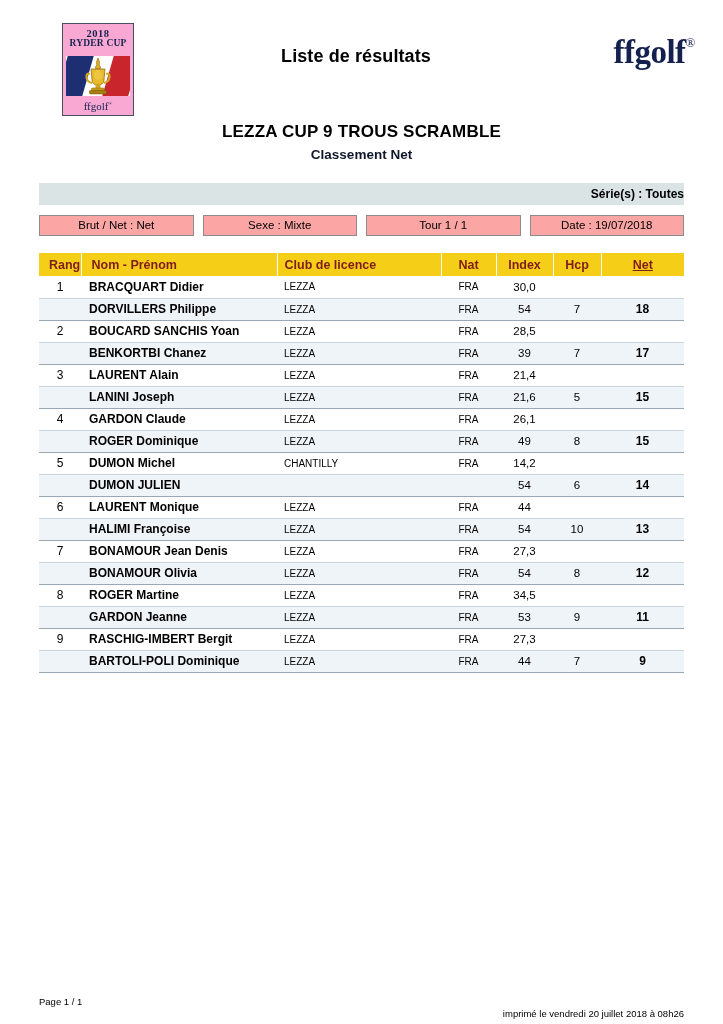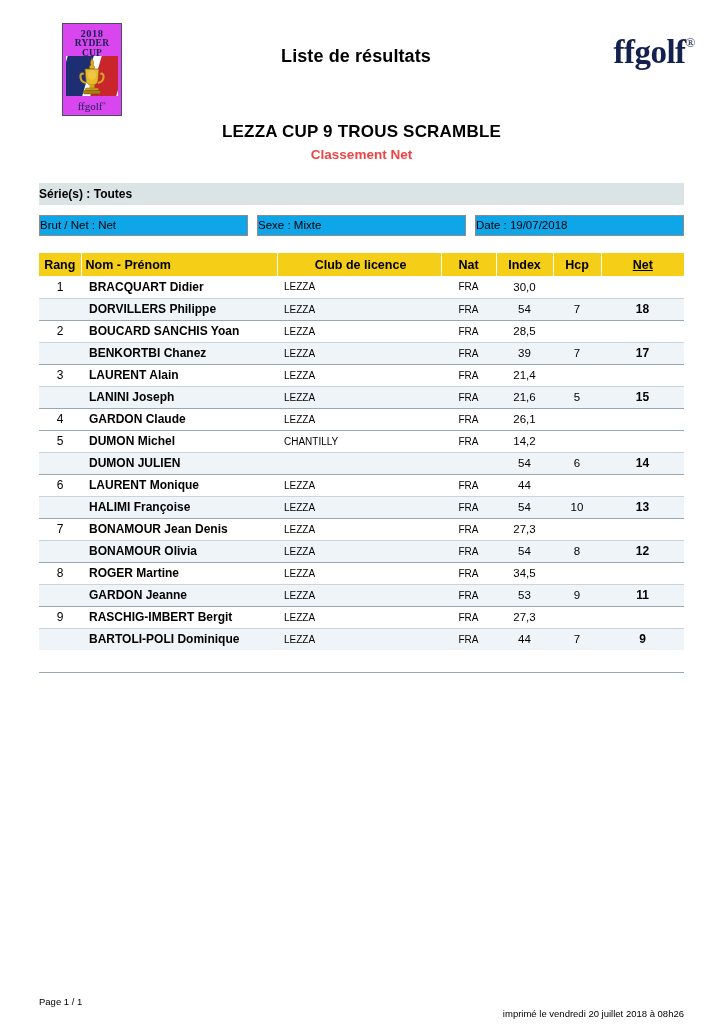--- a/index.html
+++ b/index.html
@@ -22,24 +22,24 @@
     top: 0; left: 0;
     width: 723px;
     height: 120px;
   }
 
   
   .rc-logo {
     position: absolute;
     left: 62px;
     top: 23px;
-    width: 60px;
+    width: 72px;
     height: 93px;
     border: 1px solid #4a4f63;
-    background: #d946ef;
+    background: #f9a8d4;
     box-sizing: border-box;
   }
   .rc-top {
     position: absolute;
     top: 3px; left: 3px;
     width: calc(100% - 6px);
     height: 28px;
     text-align: center;
     font-family: "Liberation Serif", serif;
     color: #14214e;
@@ -139,81 +139,82 @@
     font-weight: bold;
     letter-spacing: .2px;
   }
   .comp-sub {
     position: absolute;
     left: 0; top: 147px;
     width: 723px;
     text-align: center;
     font-size: 13.5px;
     font-weight: bold;
-    color: #ef4444;
+    color: #0f172a;
   }
 
   
   .serie-bar {
     position: absolute;
     left: 39px; top: 183px;
     width: 645px;
     height: 22px;
     background: #dae4e4;
-    text-align: left;
+    text-align: right;
     font-size: 12px;
     font-weight: bold;
     line-height: 22px;
     color: #000000;
   }
 
   
   .filters {
     position: absolute;
     left: 39px; top: 215px;
     width: 645px;
     height: 21px;
     display: flex;
     gap: 9px;
   }
   .filter-box {
     flex: 1;
     border: 1px solid #8c8c8c;
-    background: #0ea5e9;
+    background: #fca5a5;
     box-sizing: border-box;
+    text-align: center;
     font-size: 11.5px;
     line-height: 19px;
     color: #000;
     white-space: nowrap;
   }
 
   
   .results {
     position: absolute;
     left: 39px; top: 253px;
     width: 645px;
     border-collapse: collapse;
     table-layout: fixed;
     font-size: 11.5px;
   }
   .results th {
     background: #f5ce18;
-    color: #000000;
+    color: #7f1d1d;
     font-weight: bold;
     font-size: 12.5px;
     height: 23px;
-    padding: 0 4px;
+    padding: 0 10px;
     border-right: 1px solid #ffffff;
     box-sizing: border-box;
     margin-left: 31px;
   }
   .results th:last-child { border-right: none; text-decoration: underline; }
   .results th.c-rang  { text-align: center; }
   .results th.c-nom   { text-align: left; }
-  .results th.c-club  { text-align: center; padding-left: 7px; }
+  .results th.c-club  { text-align: left; padding-left: 7px; }
   .results th.c-nat,
   .results th.c-index,
   .results th.c-hcp,
   .results th.c-net   { text-align: center; }
 
   .results td {
     height: 22px;
     padding: 0 6px;
     box-sizing: border-box;
     vertical-align: middle;
@@ -315,20 +316,21 @@
 </div>
 
 <div class="comp-title">LEZZA CUP 9 TROUS SCRAMBLE</div>
 <div class="comp-sub">Classement Net</div>
 
 <div class="serie-bar">Série(s) : Toutes</div>
 
 <div class="filters">
   <div class="filter-box">Brut / Net :  Net</div>
   <div class="filter-box">Sexe :   Mixte</div>
+  <div class="filter-box">Tour 1 / 1</div>
   <div class="filter-box">Date : 19/07/2018</div>
 </div>
 
 <table class="results">
   <colgroup>
     <col style="width:42px">
     <col style="width:196px">
     <col style="width:164px">
     <col style="width:55px">
     <col style="width:57px">
@@ -403,20 +405,29 @@
       </tr>
       <tr class="r-a group-start">
         <td class="c-rang">4</td>
         <td class="c-nom">GARDON Claude</td>
         <td class="c-club">LEZZA</td>
         <td class="c-nat">FRA</td>
         <td class="c-index">26,1</td>
         <td class="c-hcp"></td>
         <td class="c-net"></td>
       </tr>
+      <tr class="r-b">
+        <td class="c-rang"></td>
+        <td class="c-nom">ROGER Dominique</td>
+        <td class="c-club">LEZZA</td>
+        <td class="c-nat">FRA</td>
+        <td class="c-index">49</td>
+        <td class="c-hcp">8</td>
+        <td class="c-net">15</td>
+      </tr>
       <tr class="r-a group-start">
         <td class="c-rang">5</td>
         <td class="c-nom">DUMON Michel</td>
         <td class="c-club">CHANTILLY</td>
         <td class="c-nat">FRA</td>
         <td class="c-index">14,2</td>
         <td class="c-hcp"></td>
         <td class="c-net"></td>
       </tr>
       <tr class="r-b">

